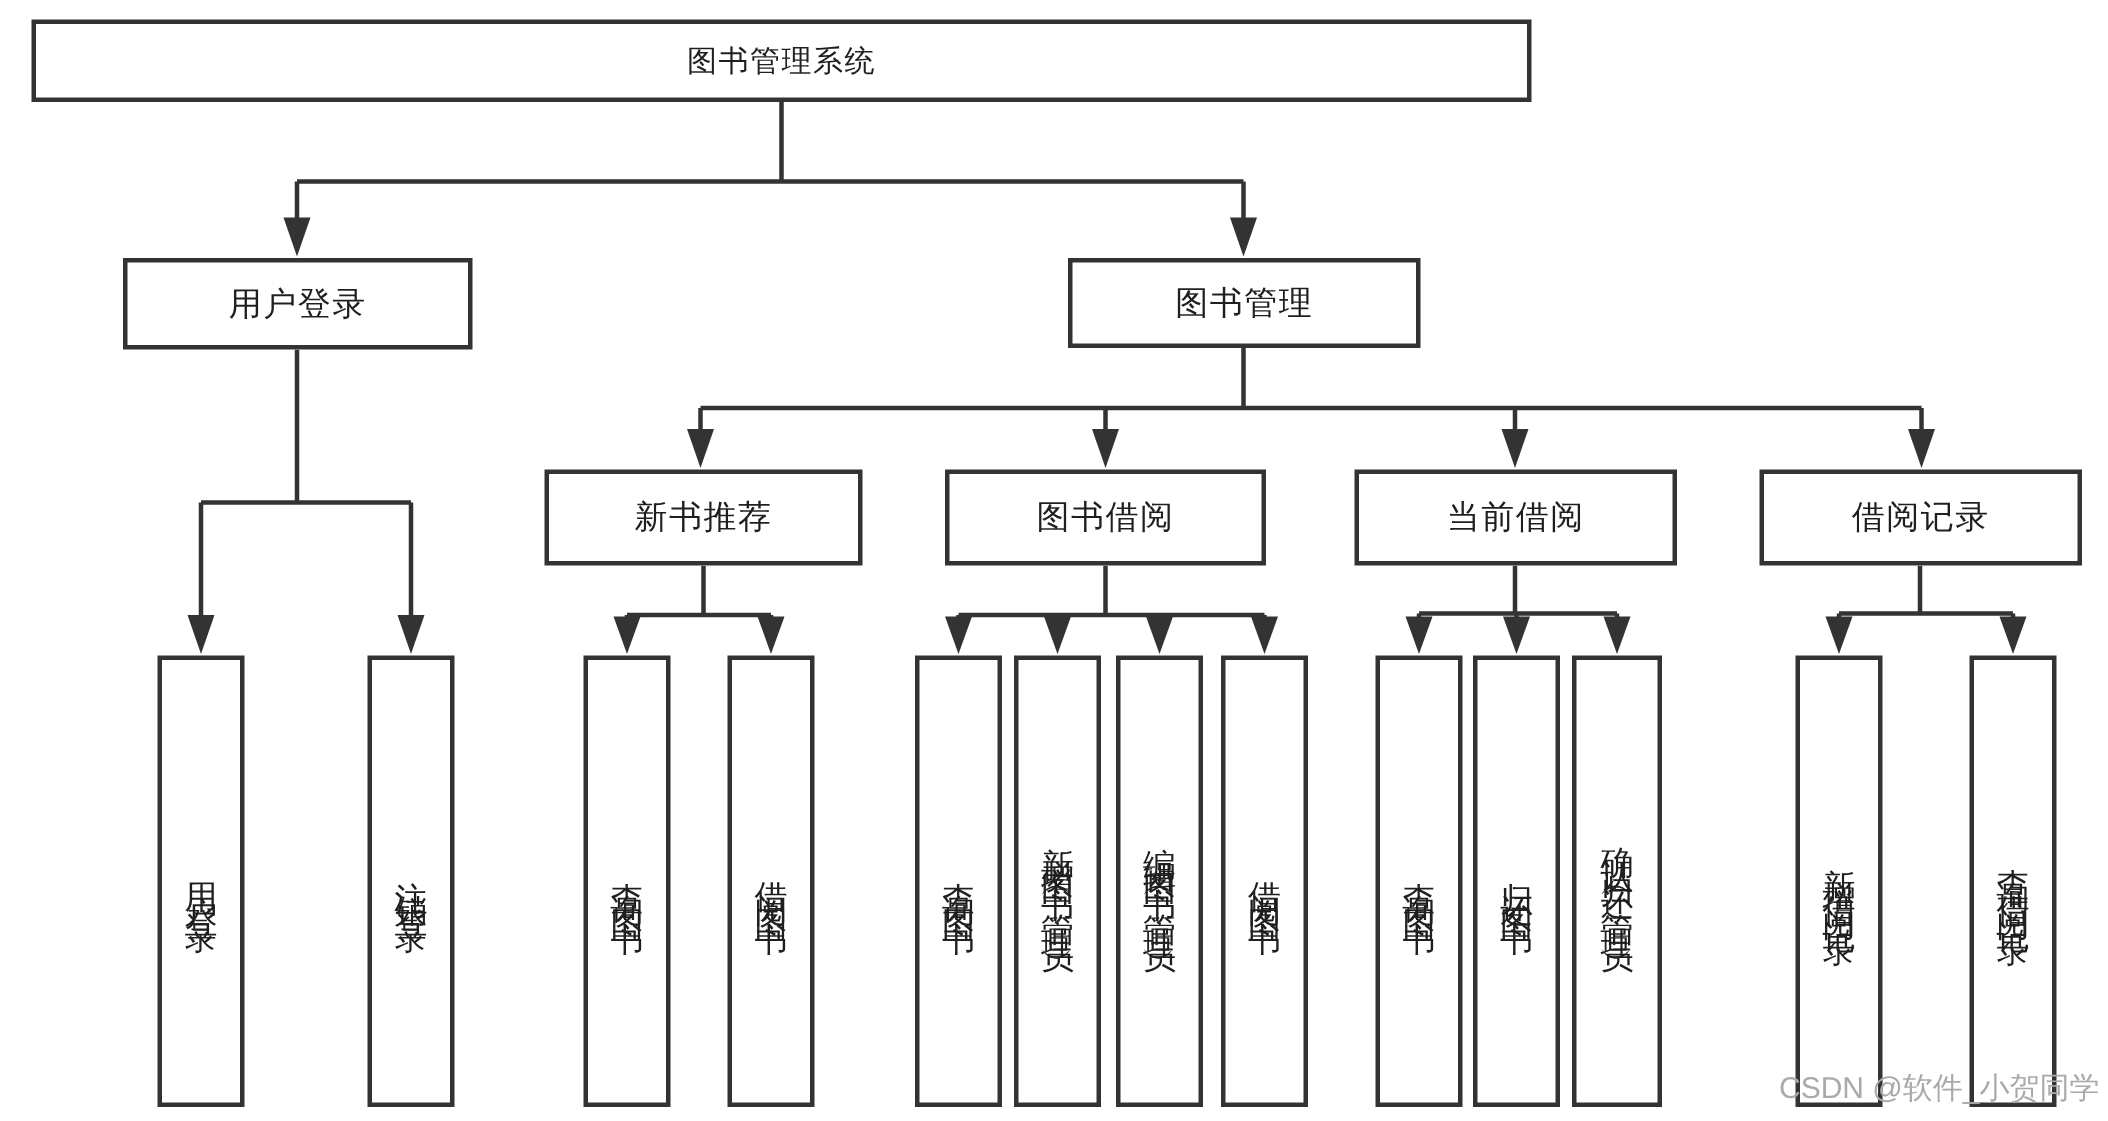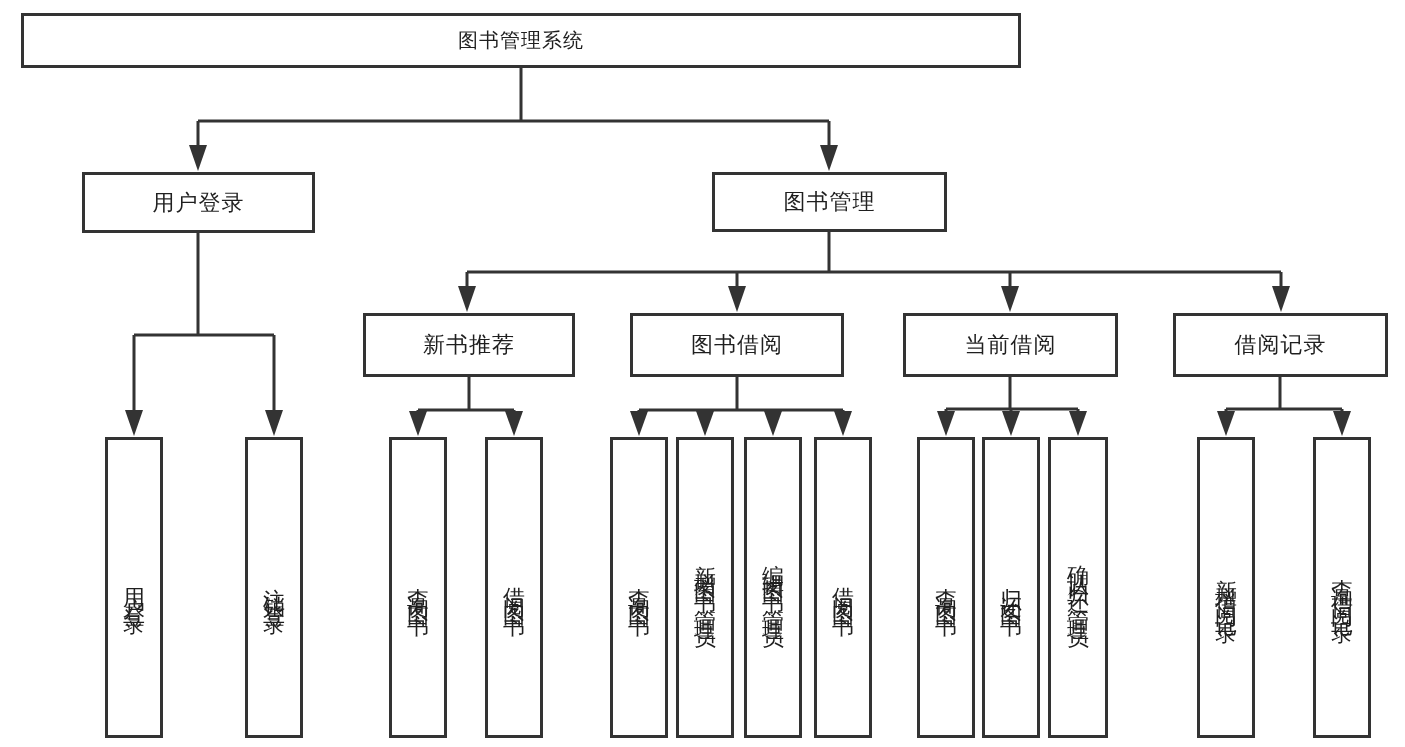--- a/index.html
+++ b/index.html
@@ -162,14 +162,15 @@
     <span class="vlabel">确认归还（管理员）</span>
   </div>
 
   <div class="box leaf" style="left:1197px">
     <span class="vlabel">新增借阅记录</span>
   </div>
   <div class="box leaf" style="left:1313px">
     <span class="vlabel">查询借阅记录</span>
   </div>
 
+  <div class="watermark">CSDN @软件_小贺同学</div>
 
 </div>
 
 </body></html>

